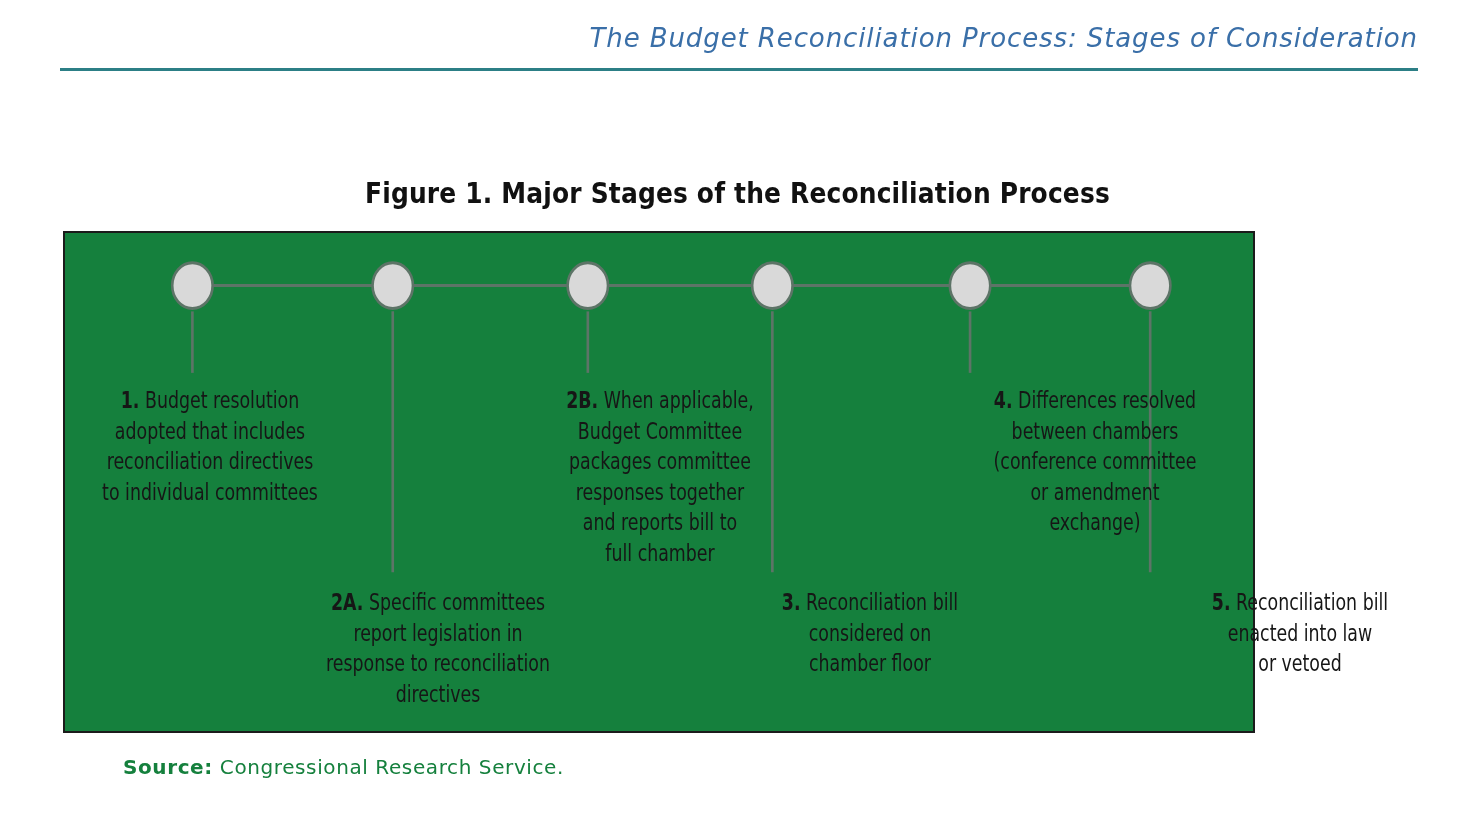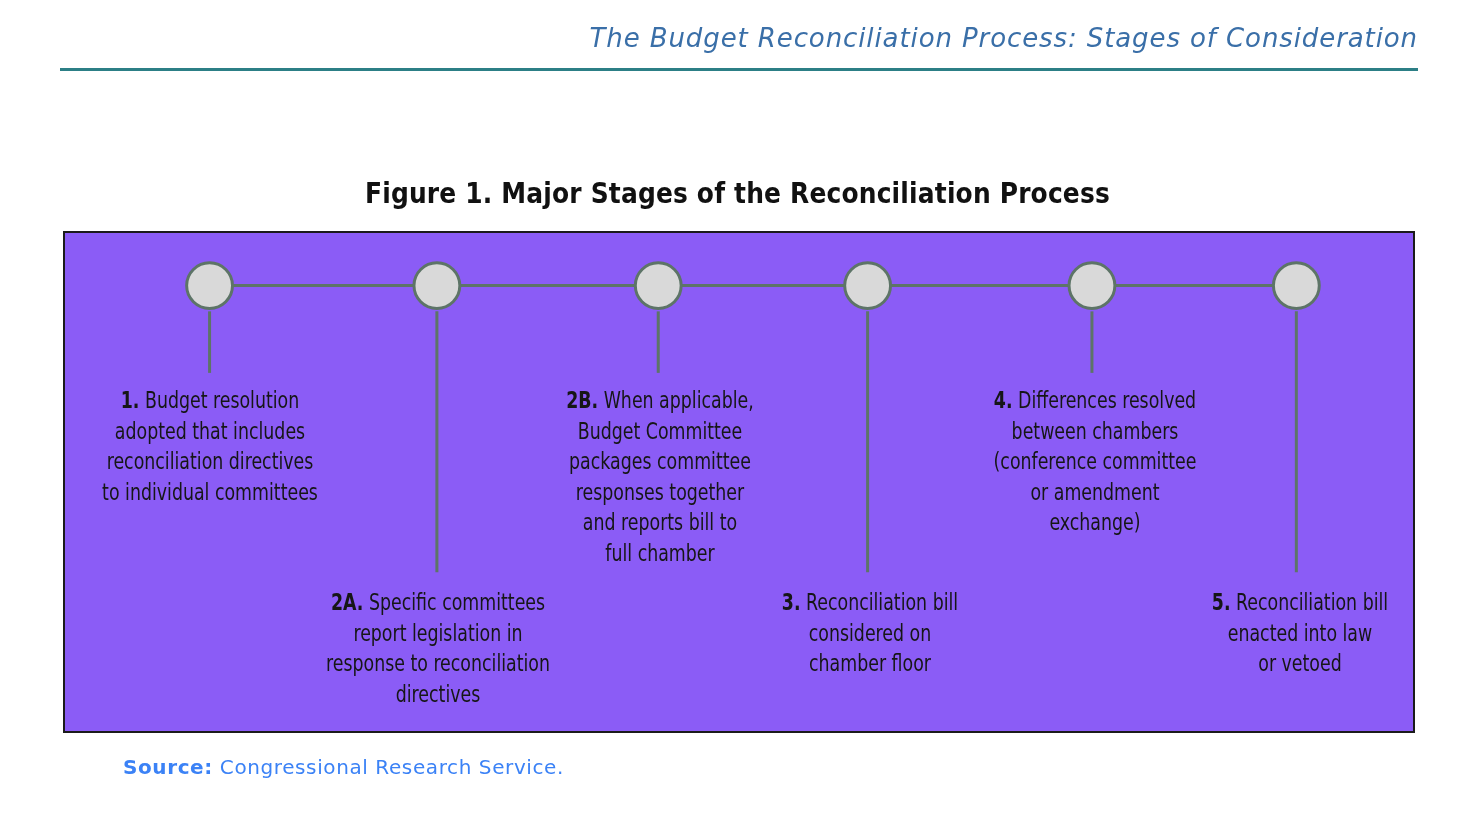--- a/index.html
+++ b/index.html
@@ -59,23 +59,23 @@
     color: #111111;
     transform: scaleX(0.86);
     transform-origin: center top;
   }
 
   
   .figure-box {
     position: absolute;
     left: 63px;
     top: 231px;
-    width: 1352px;
+    width: 1192px;
     height: 502px;
-    background: #8b5cf6;
+    background: #15803d;
     border: 2px solid #1b1b1b;
     box-sizing: border-box;
   }
   .figure-canvas {
     position: absolute;
     left: 0;
     top: 0;
     width: 100%;
     height: 100%;
   }
@@ -103,21 +103,21 @@
   .step-label.below { transform-origin: center top; }
 
   
   .source-note {
     position: absolute;
     left: 123px;
     top: 755px;
     font-family: "DejaVu Sans", sans-serif;
     font-size: 20px;
     letter-spacing: 0.6px;
-    color: #3b82f6;
+    color: #15803d;
     white-space: nowrap;
   }
   .source-note .source-label {
     font-weight: bold;
   }
 </style>
 </head>
 <body>
 
 <div class="page-header">

